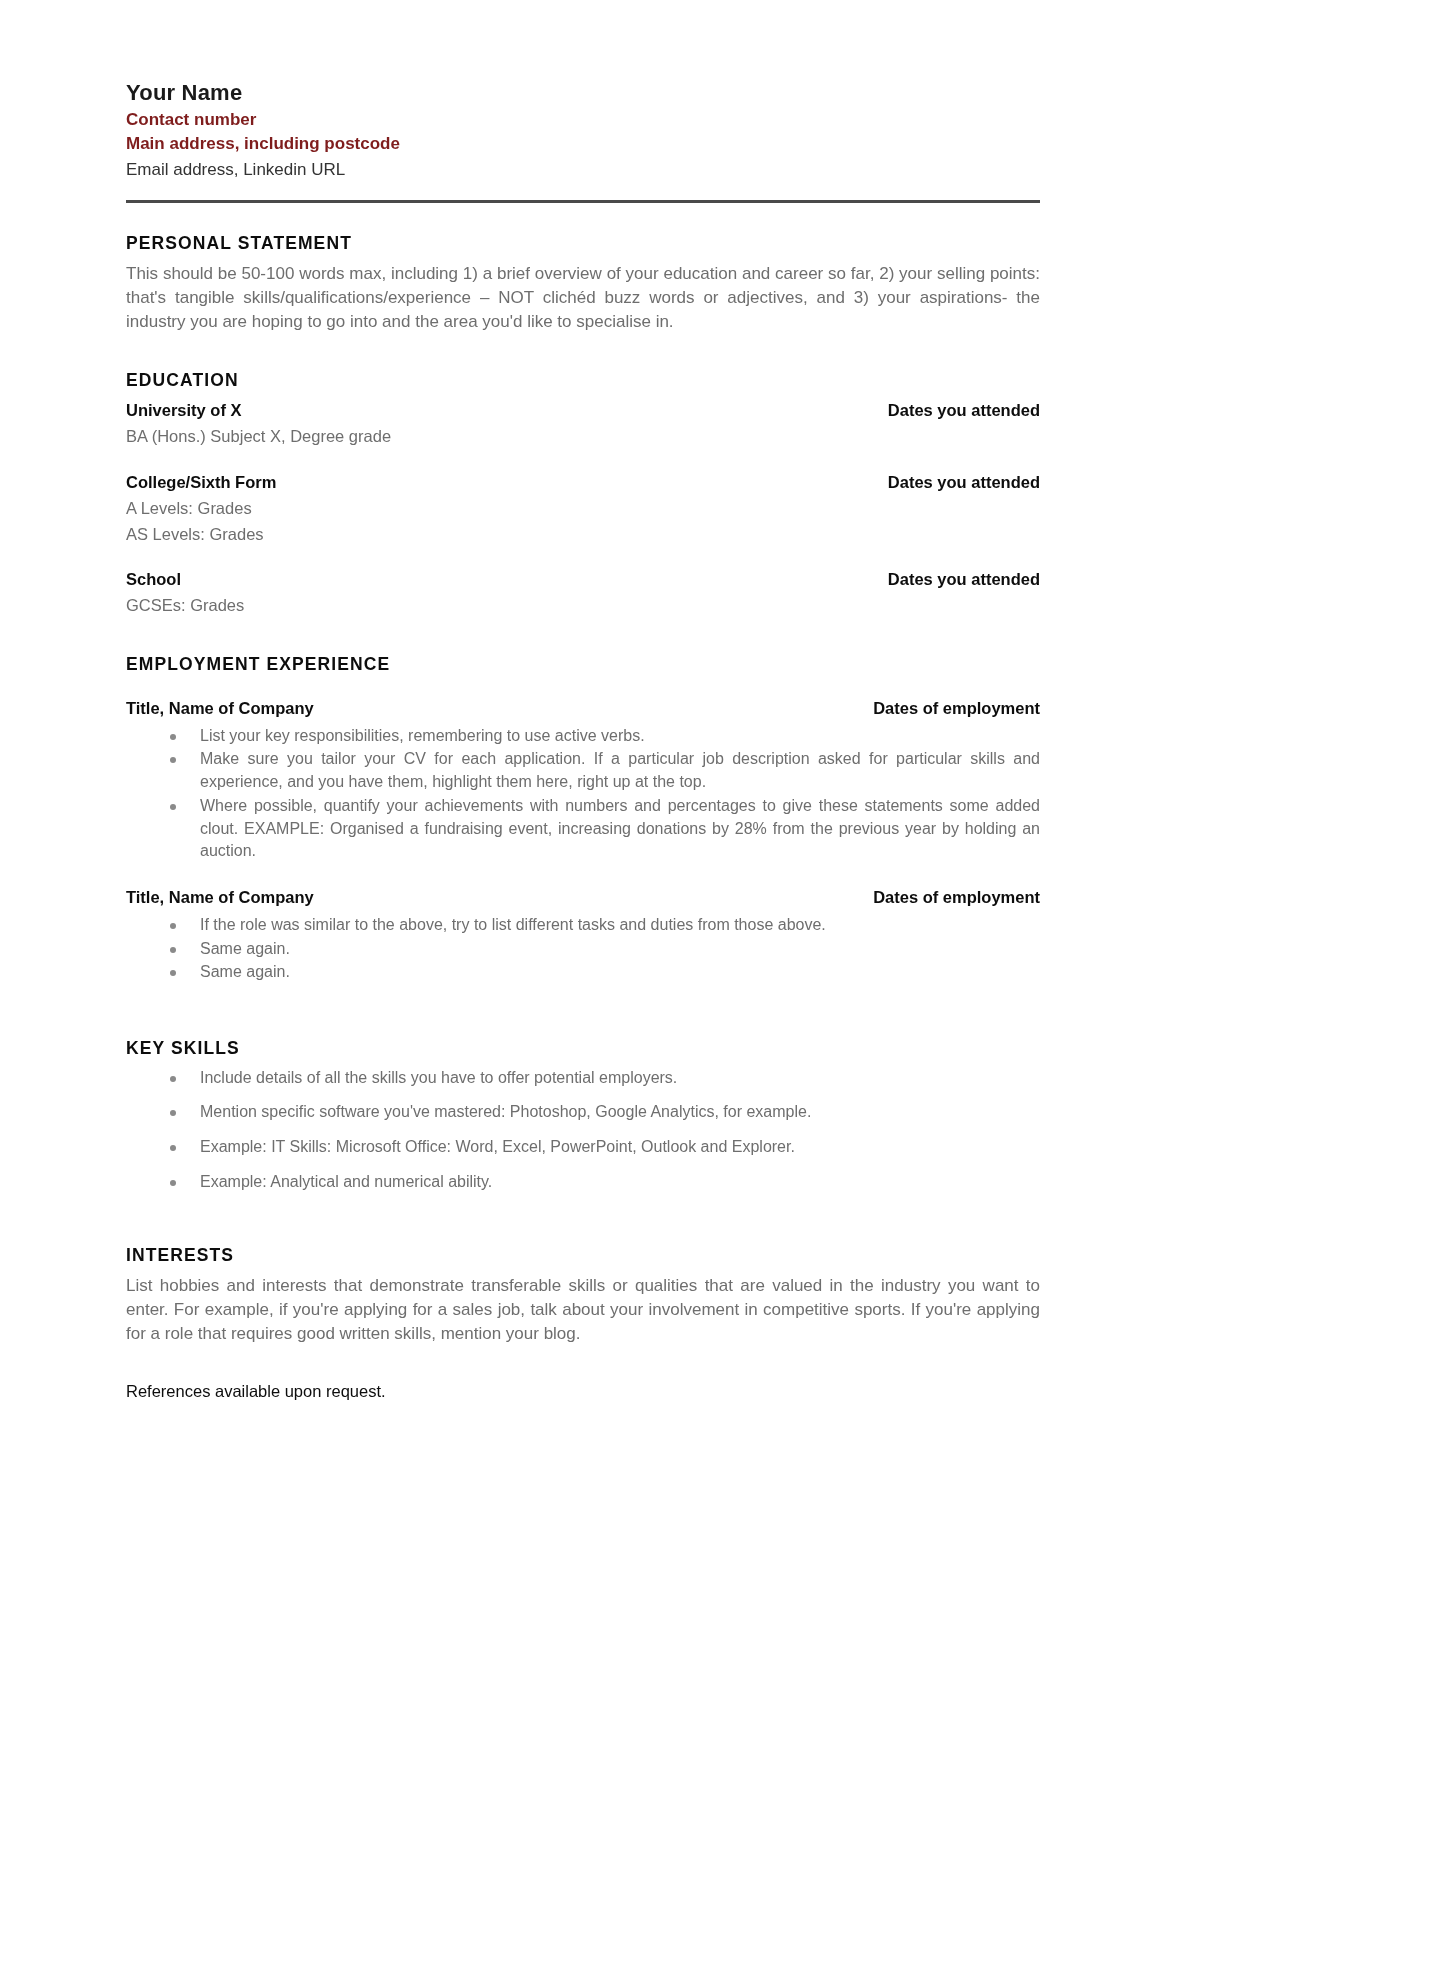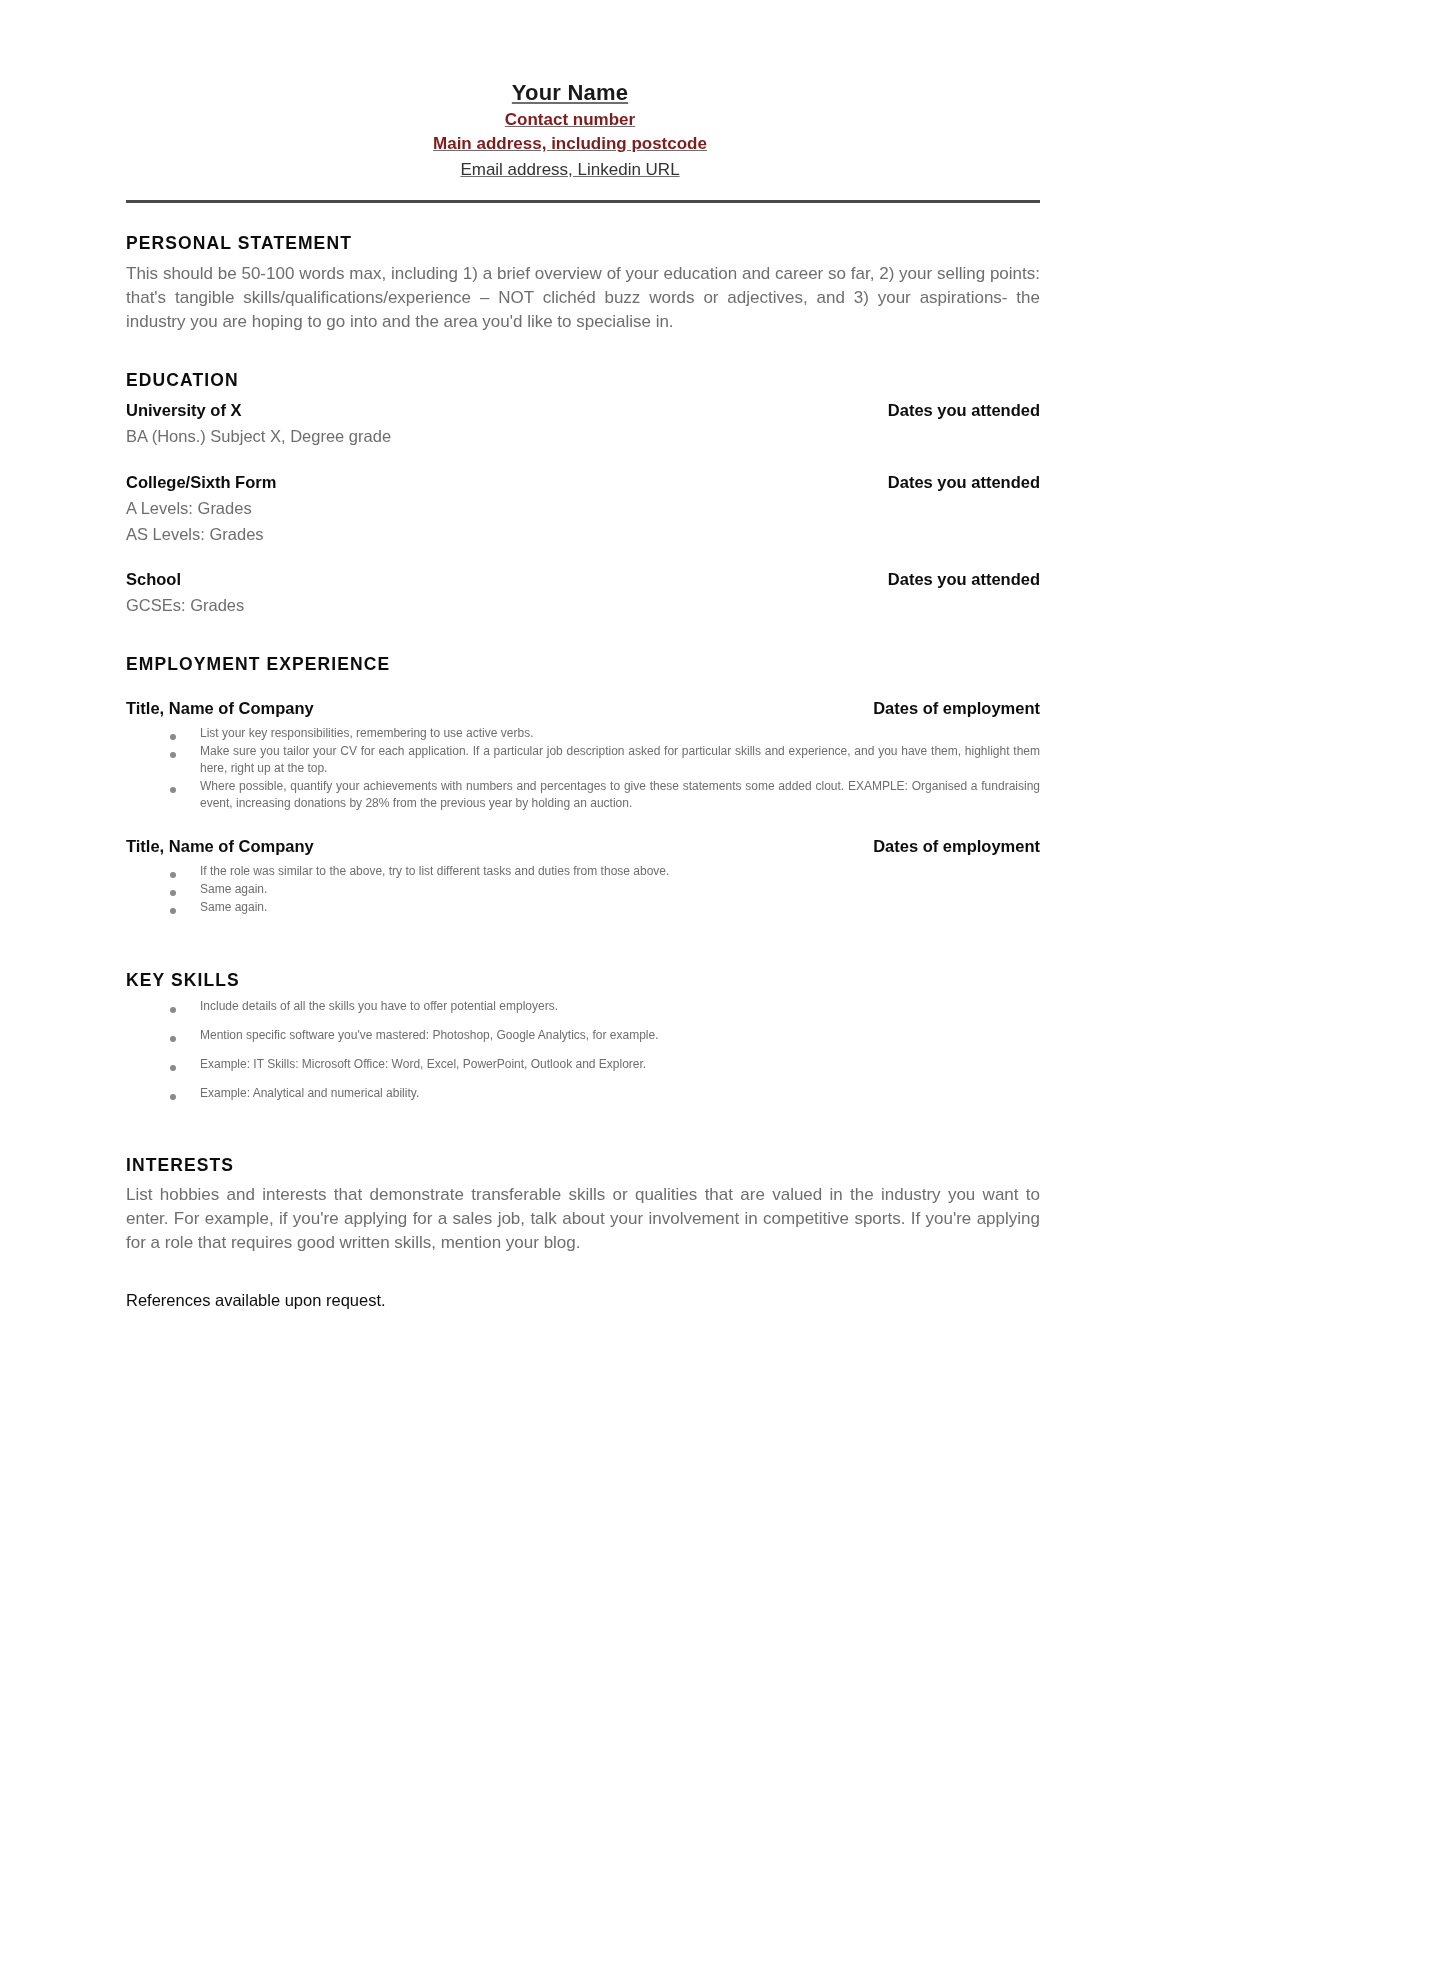--- a/index.html
+++ b/index.html
@@ -18,24 +18,23 @@
     position: relative;
     width: 1140px;
     min-height: 1979px;
     background: #fff;
     box-sizing: border-box;
     padding: 78px 100px 0 126px;
   }
 
   
   .header {
-    text-align: center;
+    text-align: left;
     margin: 0 0 0 0;
     padding-right: 26px;
-    text-decoration: underline;
   }
   .hdr-name {
     font-size: 22px;
     font-weight: bold;
     color: #1a1a1a;
     letter-spacing: 0.2px;
     line-height: 1.35;
   }
   .hdr-line {
     font-size: 17px;
@@ -101,21 +100,21 @@
 
   
   ul.bullets {
     list-style: none;
     margin: 4px 0 0 0;
     padding: 0;
   }
   ul.bullets > li {
     position: relative;
     padding-left: 74px;
-    font-size: 12px;
+    font-size: 16px;
     color: #6e6e6e;
     line-height: 1.42;
     text-align: justify;
     margin-bottom: 1px;
   }
   ul.bullets > li::before {
     content: "";
     position: absolute;
     left: 44px;
     top: 9px;

